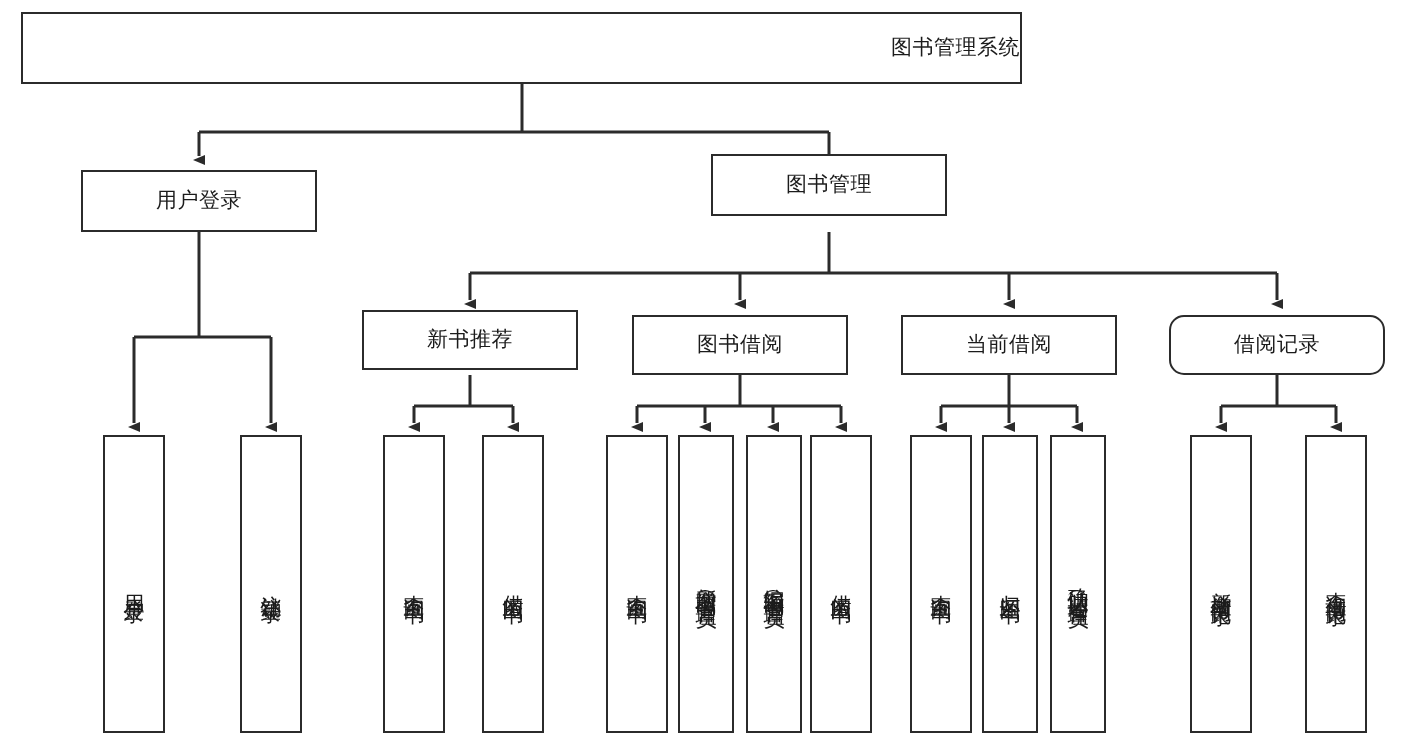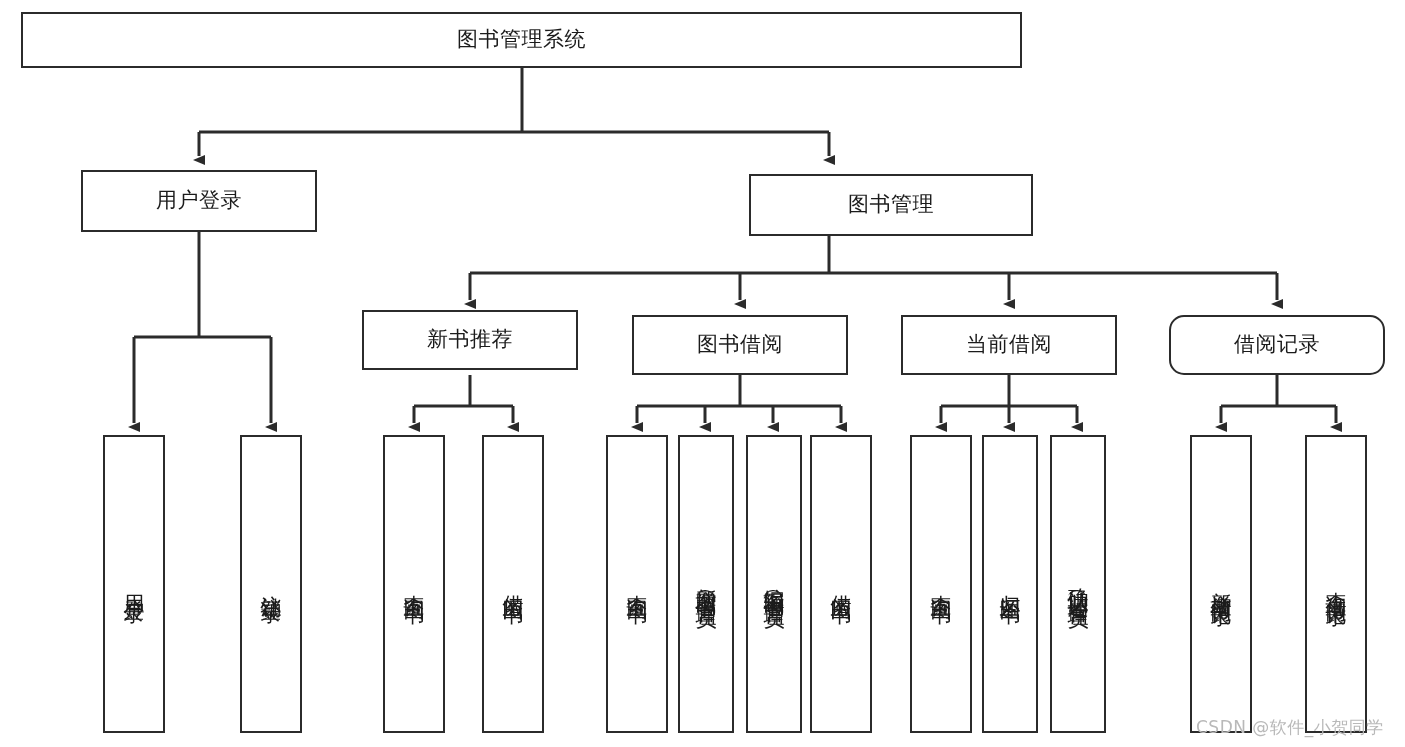--- a/index.html
+++ b/index.html
@@ -115,28 +115,28 @@
       <path d="M1009,406 L1009,423" marker-end="url(#arrow)"></path>
       <path d="M1077,406 L1077,423" marker-end="url(#arrow)"></path>
 
       <path d="M1277,375 L1277,406"></path>
       <path d="M1221,406 L1336,406"></path>
       <path d="M1221,406 L1221,423" marker-end="url(#arrow)"></path>
       <path d="M1336,406 L1336,423" marker-end="url(#arrow)"></path>
     </g>
   </svg>
 
-  <div class="node horiz" style="left:21px; top:12px; width:1001px; height:56px;">
+  <div class="node horiz" style="left:21px; top:12px; width:1001px; height:72px;justify-content:flex-end;">
     <span class="lbl">图书管理系统</span>
   </div>
 
   <div class="node horiz" style="left:81px; top:170px; width:236px; height:62px;">
     <span class="lbl">用户登录</span>
   </div>
-  <div class="node horiz" style="left:711px; top:174px; width:284px; height:62px;margin-left:38px;">
+  <div class="node horiz" style="left:711px; top:154px; width:236px; height:62px;">
     <span class="lbl">图书管理</span>
   </div>
 
   <div class="node horiz" style="left:362px; top:310px; width:216px; height:60px;">
     <span class="lbl">新书推荐</span>
   </div>
   <div class="node horiz" style="left:632px; top:315px; width:216px; height:60px;">
     <span class="lbl">图书借阅</span>
   </div>
   <div class="node horiz" style="left:901px; top:315px; width:216px; height:60px;">
@@ -183,15 +183,14 @@
     <span class="lbl">确认归还（管理员）</span>
   </div>
 
   <div class="node vert" style="left:1190px; top:435px; width:62px; height:298px;">
     <span class="lbl">新增借阅记录</span>
   </div>
   <div class="node vert" style="left:1305px; top:435px; width:62px; height:298px;">
     <span class="lbl">查询借阅记录</span>
   </div>
 
-  <div class="watermark" style="left:1196px; top:716px;">CSDN @软件_小贺同学</div>
 
 </div>
 
 </body></html>

